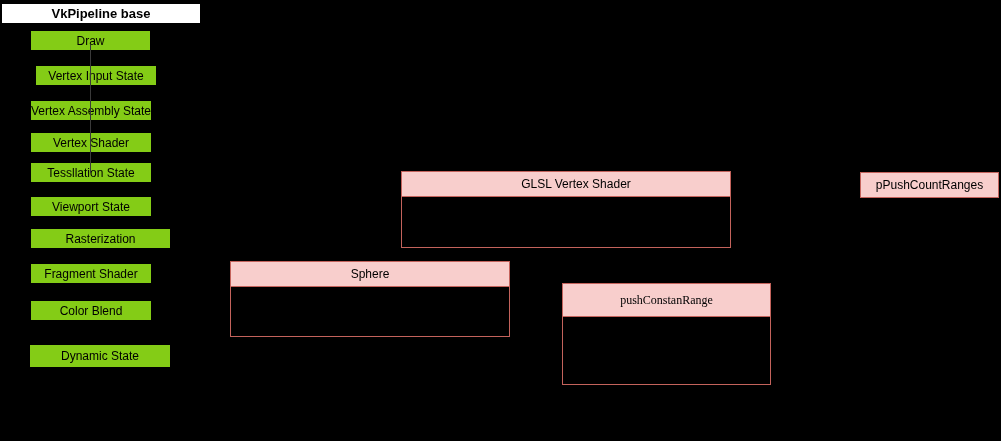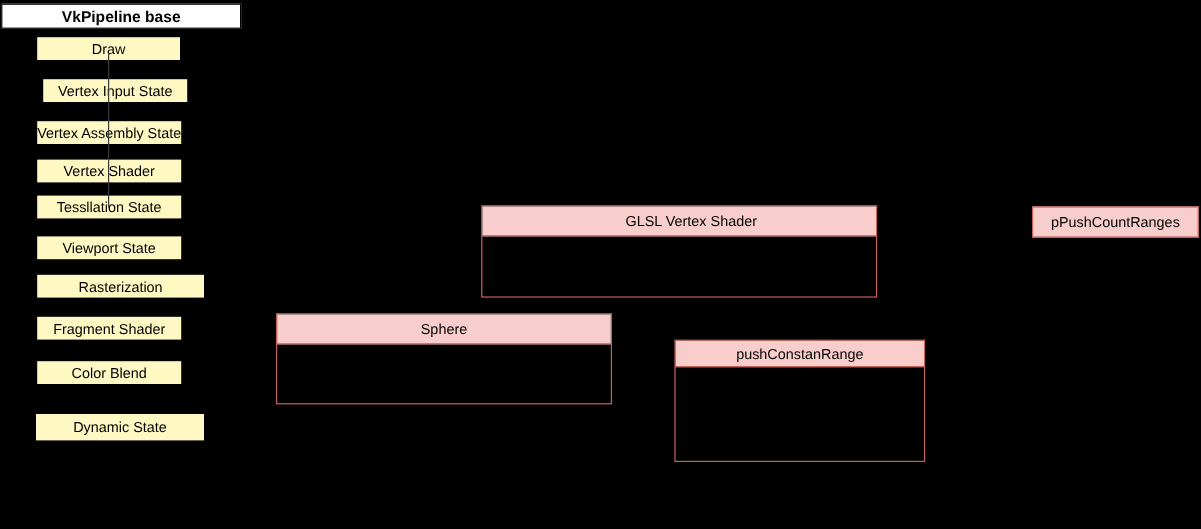--- a/index.html
+++ b/index.html
@@ -25,21 +25,21 @@
     white-space: nowrap;
   }
   .base-box {
     background: #ffffff;
     border: 1px solid #000000;
     font-size: 13px;
     font-weight: bold;
     z-index: 2;
   }
   .stage {
-    background: #fef9c3;
+    background: #84cc16;
     font-size: 12px;
     z-index: 2;
   }
   .connector {
     position: absolute;
     width: 1px;
     background: #3a3a3a;
     z-index: 5;
   }
   .pnode {
@@ -101,17 +101,17 @@
   </div>
 
   <div class="pnode single" style="left:860px; top:172px; width:139px; height:26px;">pPushCountRanges</div>
 
   <div class="pnode" style="left:230px; top:261px; width:280px; height:76px;">
     <div class="hdr" style="height:25px;">Sphere</div>
     <div class="body"></div>
   </div>
 
   <div class="pnode" style="left:562px; top:283px; width:209px; height:102px;">
-    <div class="hdr" style="height:22px;">pushConstanRange</div>
+    <div class="hdr" style="height:33px;font-family:Liberation Serif, serif;">pushConstanRange</div>
     <div class="body"></div>
   </div>
 
 </div>
 
 </body></html>

